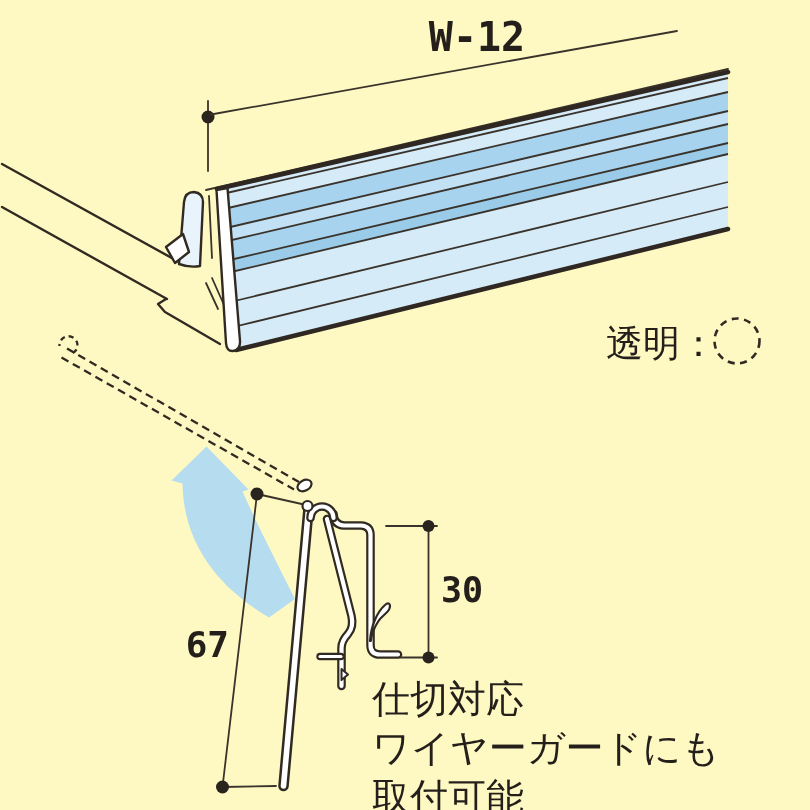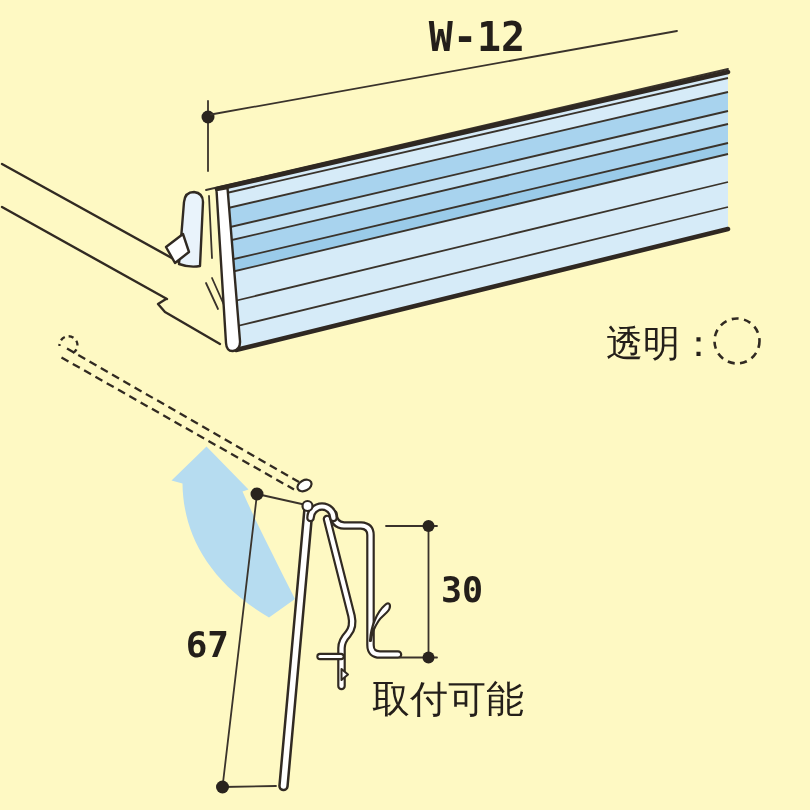--- a/index.html
+++ b/index.html
@@ -138,15 +138,17 @@
     <path class="thin" d="M 386,526 L 437,526"></path>
     <path class="thin" d="M 400,657.5 L 437,657.5"></path>
     <path class="thin" d="M 428.5,526 L 428.5,657.5"></path>
     <circle class="dot" cx="428.5" cy="526" r="6"></circle>
     <circle class="dot" cx="428.5" cy="657.5" r="6"></circle>
     <text class="dim-text" x="441" y="602" font-size="35">30</text>
   </g>
 </svg>
 
 <div class="caption">
+  <div>仕切対応</div>
+  <div>ワイヤーガードにも</div>
   <div>取付可能</div>
 </div>
 </div>
 
 </body></html>

